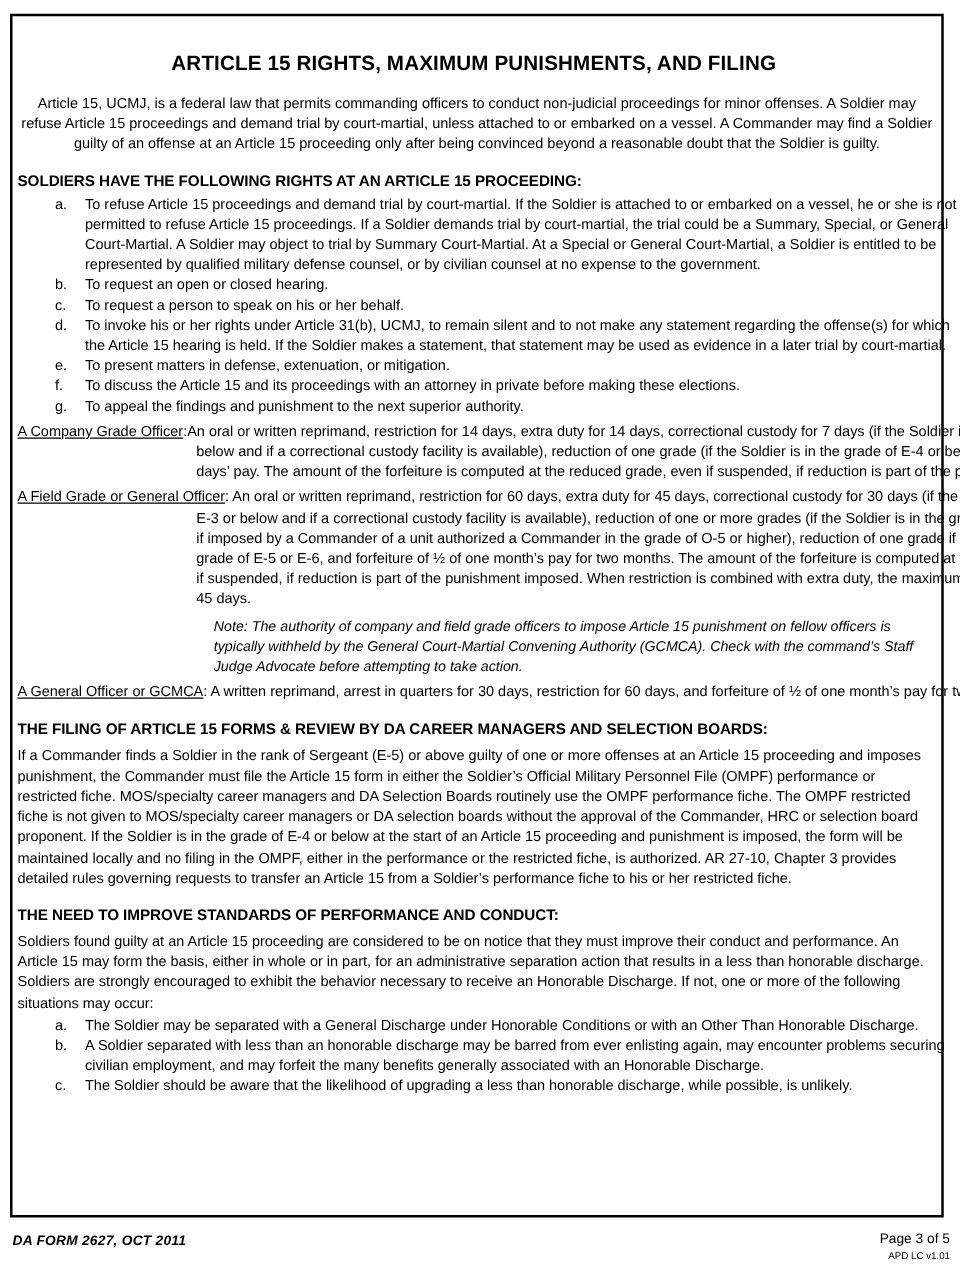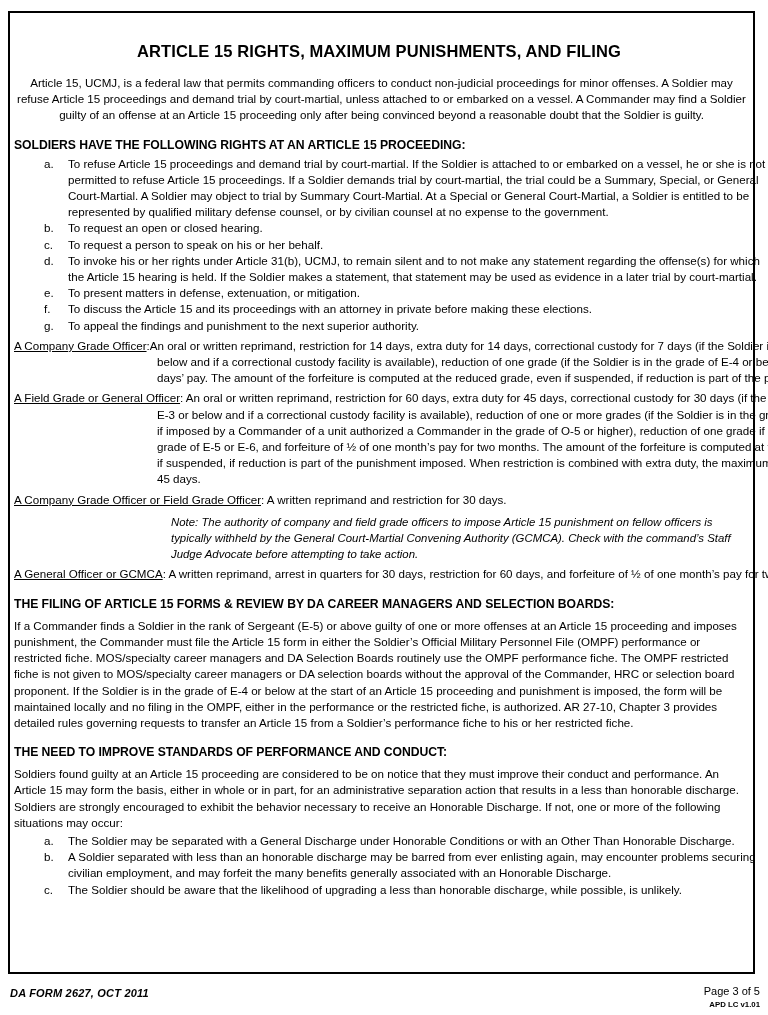--- a/index.html
+++ b/index.html
@@ -144,21 +144,20 @@
     text-align: center;
     white-space: nowrap;
   }
   #footer-version {
     position: absolute;
     right: 8px;
     top: 1000px;
     font-size: 7.8px;
     text-align: center;
     white-space: nowrap;
-    font-weight: bold;
   }
 </style>
 </head>
 <body>
 
 <div id="page">
 
   <div id="content-border"></div>
 
   <div id="content">
@@ -202,23 +201,20 @@
 
     <div class="hang deep">
       <span class="role">A Company Grade Officer</span><span>:</span><span>An oral or written reprimand, restriction for 14 days, extra duty for 14 days, correctional custody for 7 days (if the Soldier is in the grade of E-3 or below and if a correctional custody facility is available), reduction of one grade (if the Soldier is in the grade of E-4 or below), and forfeiture of 7 days’ pay. The amount of the forfeiture is computed at the reduced grade, even if suspended, if reduction is part of the punishment imposed.</span>
     </div>
 
     <div class="hang deep">
       <span class="role">A Field Grade or General Officer</span><span>: </span><span>An oral or written reprimand, restriction for 60 days, extra duty for 45 days, correctional custody for 30 days (if the Soldier is in the grade of E-3 or below and if a correctional custody facility is available), reduction of one or more grades (if the Soldier is in the grade of E-4 or below, and if imposed by a Commander of a unit authorized a Commander in the grade of O-5 or higher), reduction of one grade if the Soldier is in the grade of E-5 or E-6, and forfeiture of ½ of one month’s pay for two months.  The amount of the forfeiture is computed at the reduced grade, even if suspended, if reduction is part of the punishment imposed.  When restriction is combined with extra duty, the maximum period of restriction is 45 days.</span>
     </div>
 
 
-    <div class="hang shallow">
-      <span class="role">A Company Grade Officer or Field Grade Officer</span><span>: </span><span>A written reprimand and restriction for 30 days.</span>
-    </div>
 
     <div class="note-block">Note:  The authority of company and field grade officers to impose Article 15 punishment on fellow officers is typically withheld by the General Court-Martial Convening Authority (GCMCA).  Check with the command’s Staff Judge Advocate before attempting to take action.</div>
 
     <div class="hang deep">
       <span class="role">A General Officer or GCMCA</span><span>:  </span><span>A written reprimand, arrest in quarters for 30 days, restriction for 60 days, and forfeiture of ½ of one month’s pay for two months.</span>
     </div>
 
     <div class="section-head">THE FILING OF ARTICLE 15 FORMS &amp; REVIEW BY DA CAREER MANAGERS AND SELECTION BOARDS:</div>
     <div class="body-block">If a Commander finds a Soldier in the rank of Sergeant (E-5) or above guilty of one or more offenses at an Article 15 proceeding and imposes punishment, the Commander must file the Article 15 form in either the Soldier’s Official Military Personnel File (OMPF) performance or restricted fiche.  MOS/specialty career managers and DA Selection Boards routinely use the OMPF performance fiche.  The OMPF restricted fiche is not given to MOS/specialty career managers or DA selection boards without the approval of the Commander, HRC or selection board proponent.  If the Soldier is in the grade of E-4 or below at the start of an Article 15 proceeding and punishment is imposed, the form will be maintained locally and no filing in the OMPF, either in the performance or the restricted fiche, is authorized.  AR 27-10, Chapter 3 provides detailed rules governing requests to transfer an Article 15 from a Soldier’s performance fiche to his or her restricted fiche.</div>
 

